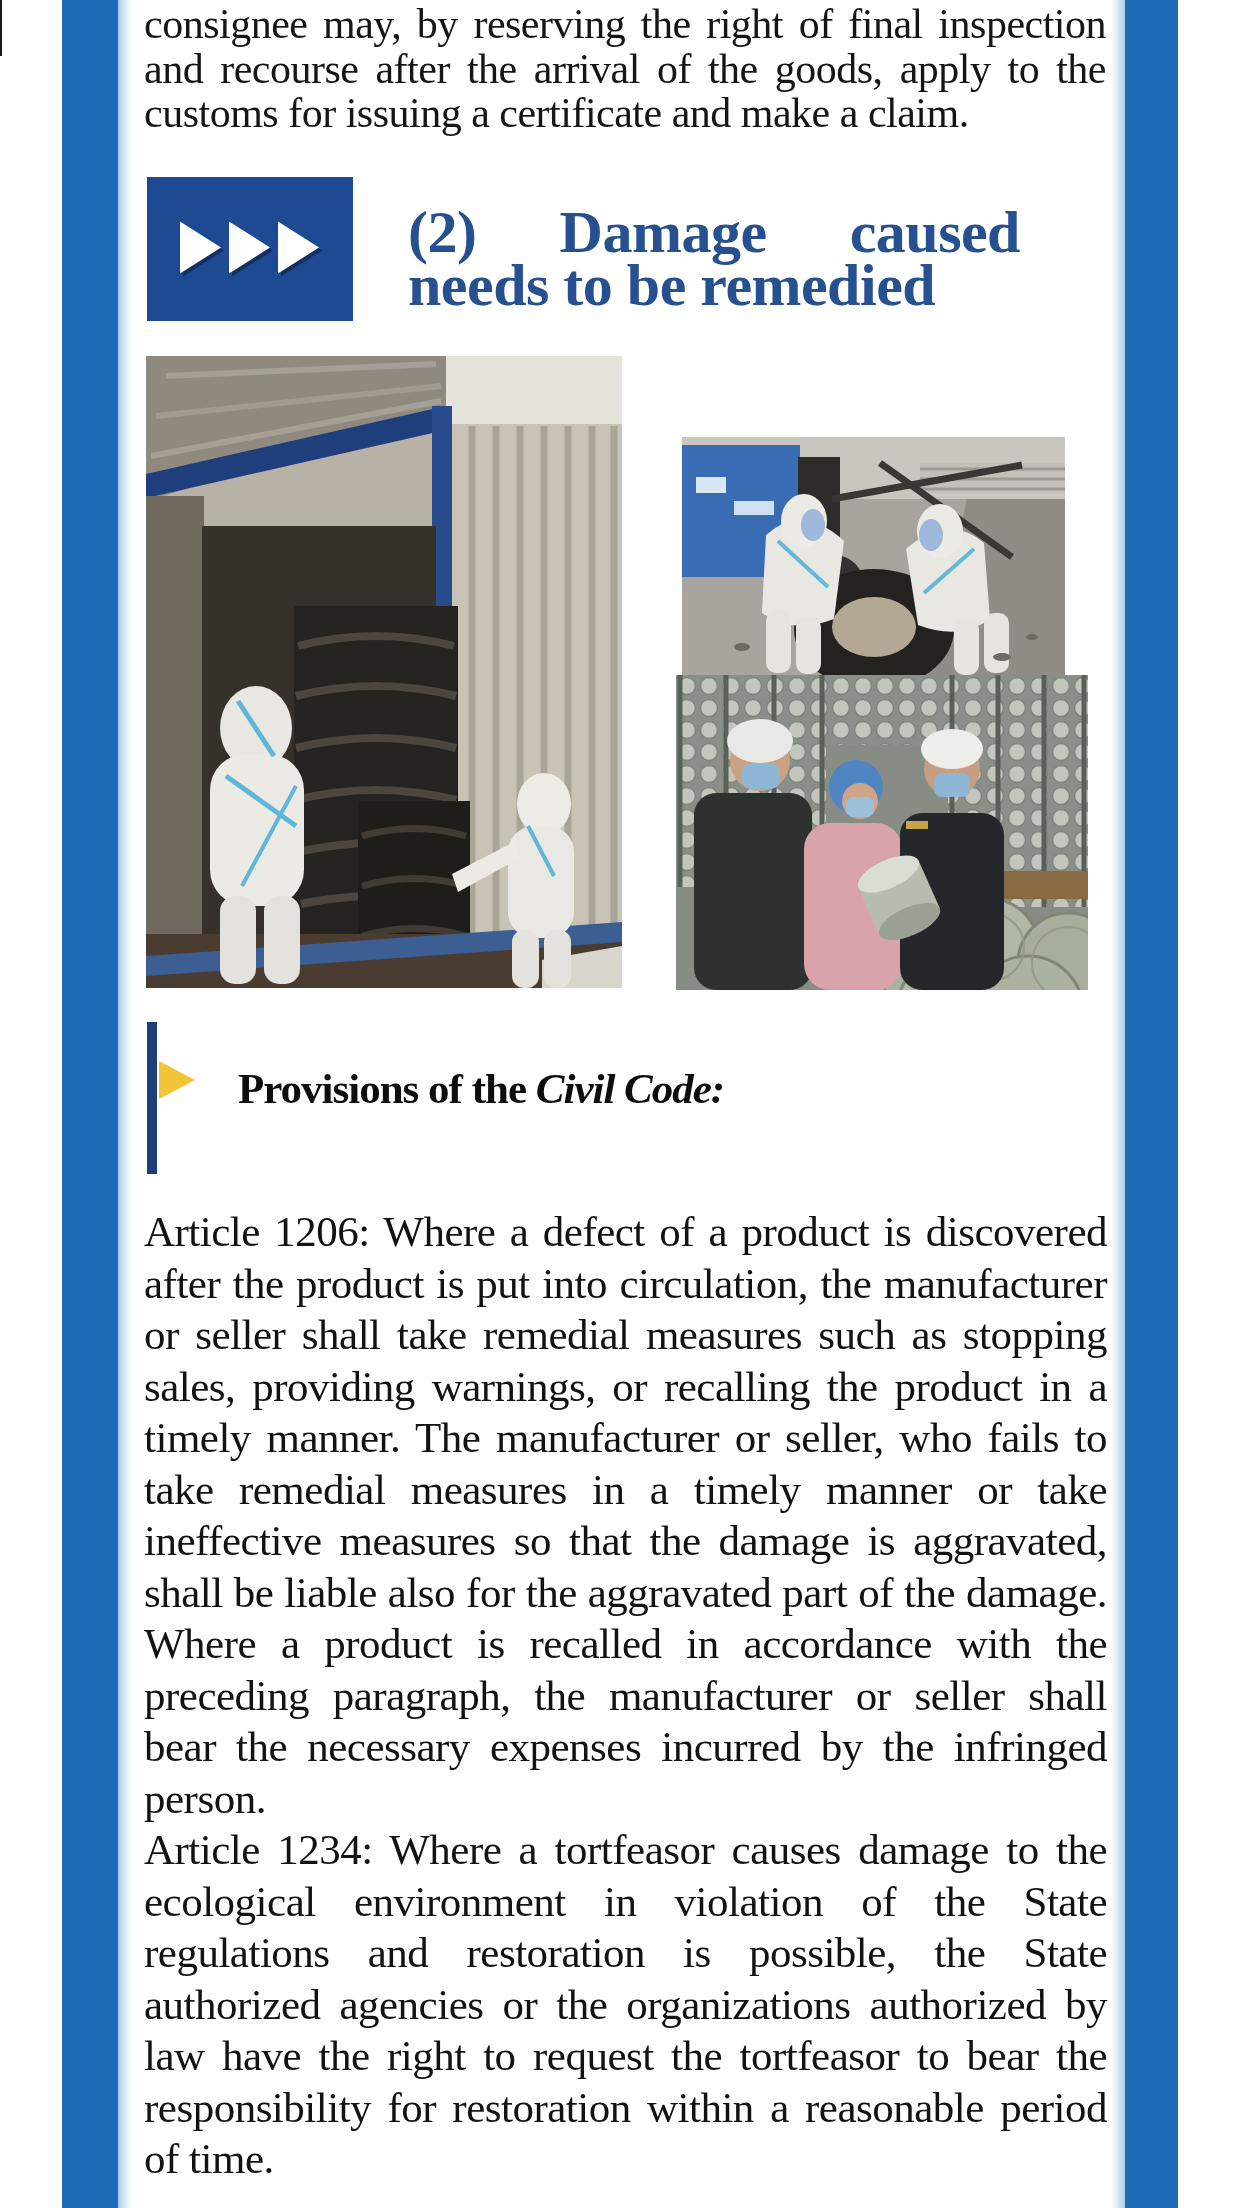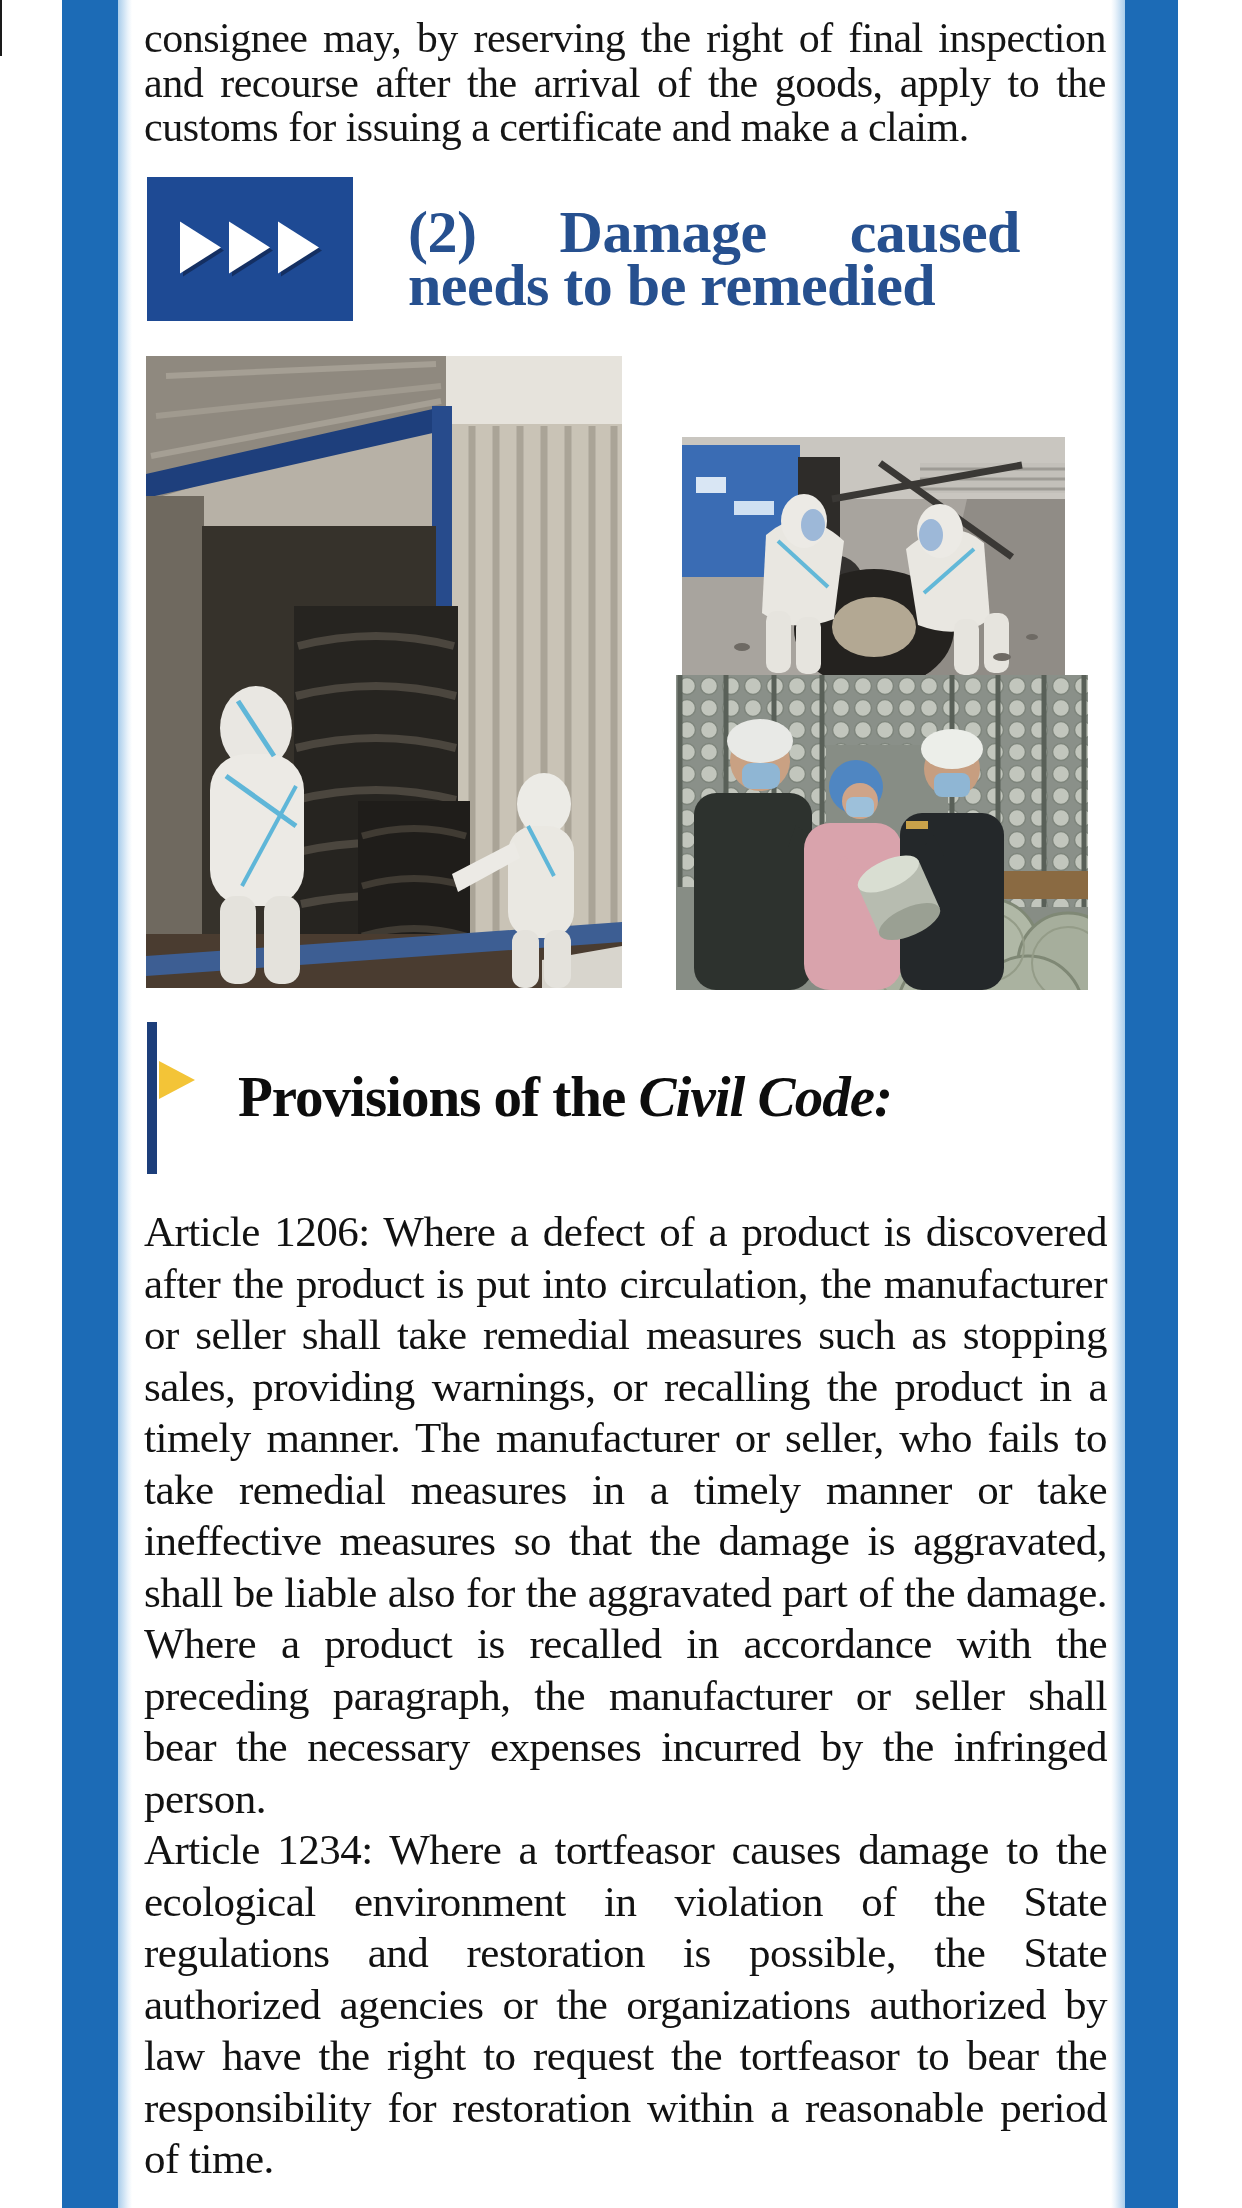--- a/index.html
+++ b/index.html
@@ -12,21 +12,21 @@
   .edge-black{position:absolute;left:0;top:0;width:2px;height:56px;background:#1a1a1a;}
   .stripe-blue-left{position:absolute;left:62px;top:0;width:56px;height:2208px;background:#1c6bb6;}
   .stripe-light-left{position:absolute;left:118px;top:0;width:14px;height:2208px;
     background:linear-gradient(to right,#a9cdeb,#eaf3fb 70%,#ffffff);}
   .stripe-light-right{position:absolute;left:1111px;top:0;width:14px;height:2208px;
     background:linear-gradient(to left,#a9cdeb,#eaf3fb 70%,#ffffff);}
   .stripe-blue-right{position:absolute;left:1125px;top:0;width:53px;height:2208px;background:#1c6bb6;}
 
   
   .top-par{
-    position:absolute;left:144px;top:16px;width:962px;
+    position:absolute;left:144px;top:2px;width:962px;
     font-size:42px;line-height:44.5px;letter-spacing:-0.5px;
     color:#151515;text-align:justify;text-justify:inter-word;
   }
 
   
   .arrow-box{position:absolute;left:147px;top:177px;width:206px;height:144px;background:#1e4a94;}
   .arrow-box svg{display:block;width:100%;height:100%;}
   .section-heading{
     position:absolute;left:408px;top:206px;width:612px;
     font-size:60px;line-height:53px;font-weight:bold;color:#26508f;
@@ -40,21 +40,21 @@
   .photo-tire{left:682px;top:437px;width:383px;height:238px;}
   .photo-cans{left:676px;top:675px;width:412px;height:315px;}
 
   
   .prov-bar{position:absolute;left:147px;top:1022px;width:10px;height:152px;background:#1c3e7a;}
   .prov-flag{position:absolute;left:159px;top:1061px;width:0;height:0;
     border-top:19px solid transparent;border-bottom:19px solid transparent;
     border-left:36px solid #f3c437;}
   .prov-title{
     position:absolute;left:238px;top:1064px;width:880px;
-    font-size:57px;font-weight:bold;color:#0d0d0d;letter-spacing:-1px;white-space:nowrap;
+    font-size:43px;font-weight:bold;color:#0d0d0d;letter-spacing:-1px;white-space:nowrap;
   }
   .prov-title .it{font-style:italic;}
 
   
   .articles{
     position:absolute;left:144px;top:1206px;width:963px;
     font-size:43px;line-height:51.5px;letter-spacing:-0.5px;
     color:#121212;text-align:justify;text-justify:inter-word;
   }
   .articles p{margin:0;}

